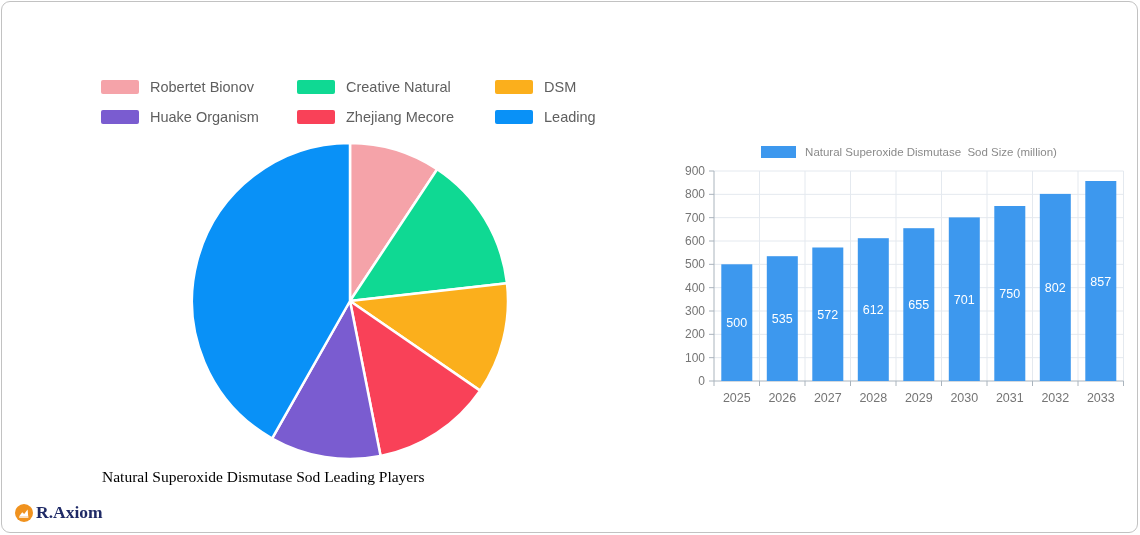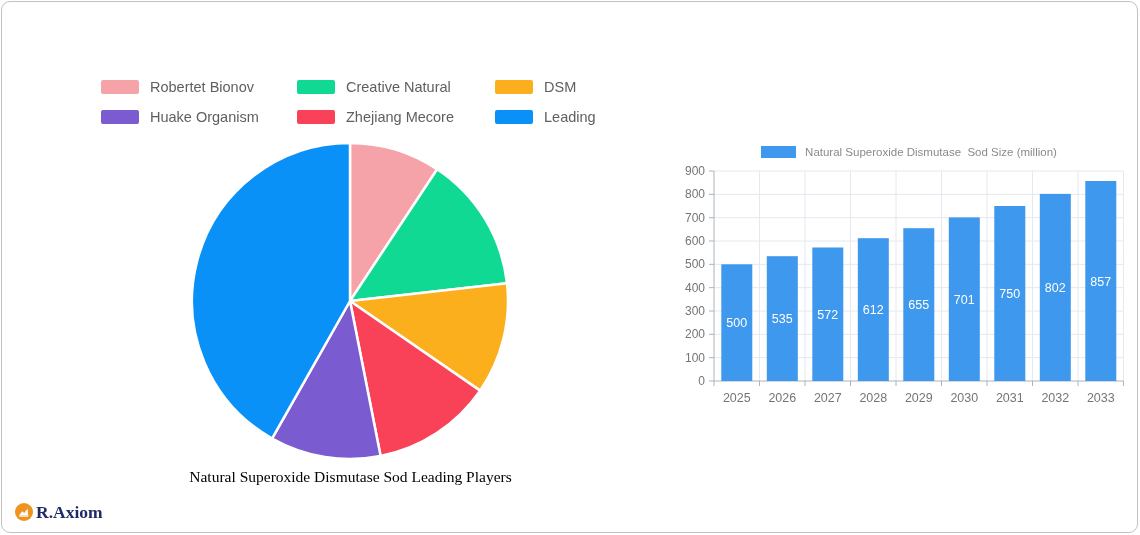--- a/index.html
+++ b/index.html
@@ -19,32 +19,32 @@
   .pie-legend {
     position: absolute; left: 99px; top: 77px;
     display: grid; grid-template-columns: 196px 198px auto; row-gap: 14px;
   }
   .legend-item { display: flex; align-items: center; gap: 11px; cursor: pointer; }
   .legend-swatch { width: 38px; height: 14px; border-radius: 2px; flex: 0 0 auto; }
   .legend-label { font-size: 14.5px; color: #5f5f5f; white-space: nowrap; }
   
   .pie-wrap { position: absolute; left: 185px; top: 136px; width: 326px; height: 326px; }
   .pie-title {
-    position: absolute; left: 100px; top: 466px; width: 497px; text-align: center;
+    position: absolute; left: 100px; top: 466px; width: 497px; text-align: left;
     font-family: "Liberation Serif", serif; font-size: 15.5px; color: #000; font-weight: 500;
   }
   
   .bar-section { position: absolute; left: 676px; top: 144px; width: 462px; height: 272px; }
   .bar-legend { display: flex; align-items: flex-start; justify-content: center; gap: 9px; height: 15px; }
   .bar-legend-swatch { width: 35px; height: 12px; flex: 0 0 auto; }
   .bar-legend-label { font-size: 11.5px; color: #8a8a8a; }
   .ws-pre { white-space: pre; }
   .bar-svg { display: block; margin-top: 3px; }
   
-  .brand { position: absolute; left: 12px; bottom: 9px; display: flex; gap: 2px; }
+  .brand { position: absolute; left: 12px; bottom: 9px; display: flex; align-items: center; gap: 2px; }
   .brand-text { font-family: "Liberation Serif", serif; font-weight: bold; font-size: 17.5px; color: #1F2A66; }
 </style>
 </head>
 <body>
 
 <div class="card">
 
 
   <div class="pie-legend" id="pie-legend">
       <div class="legend-item">

